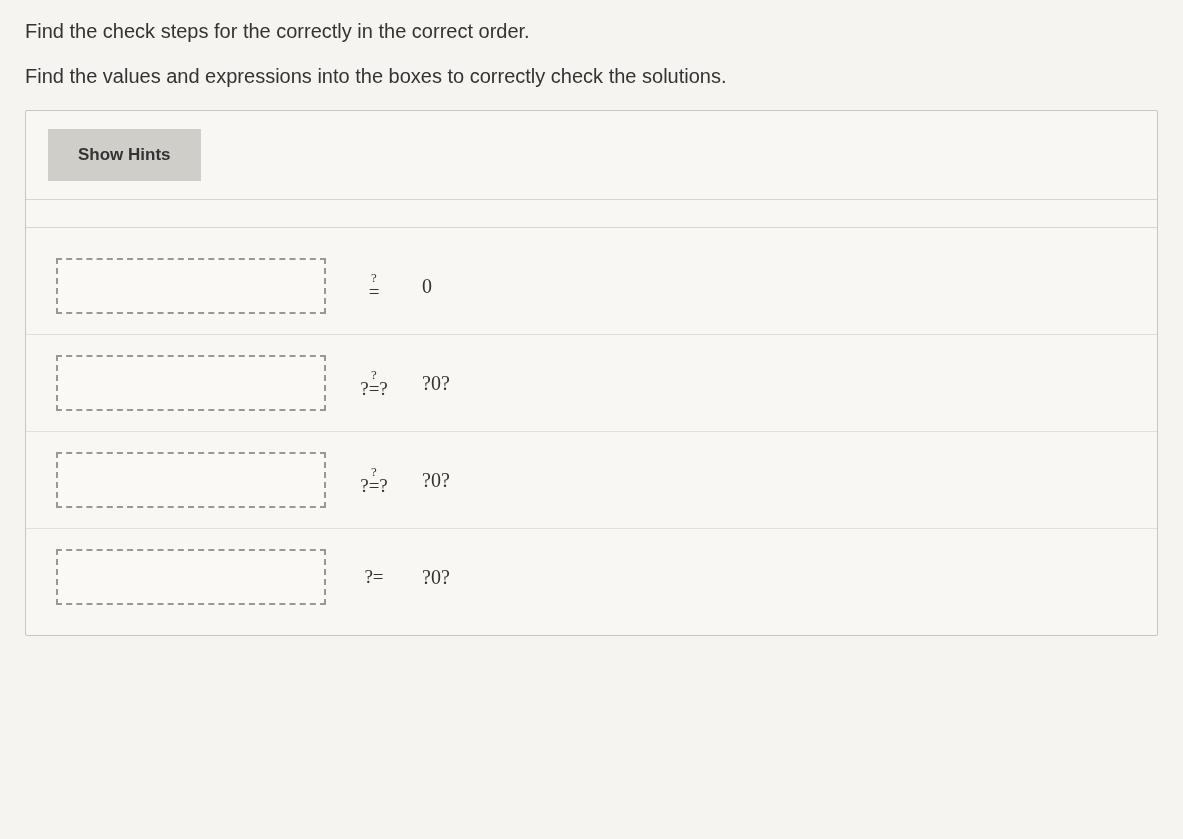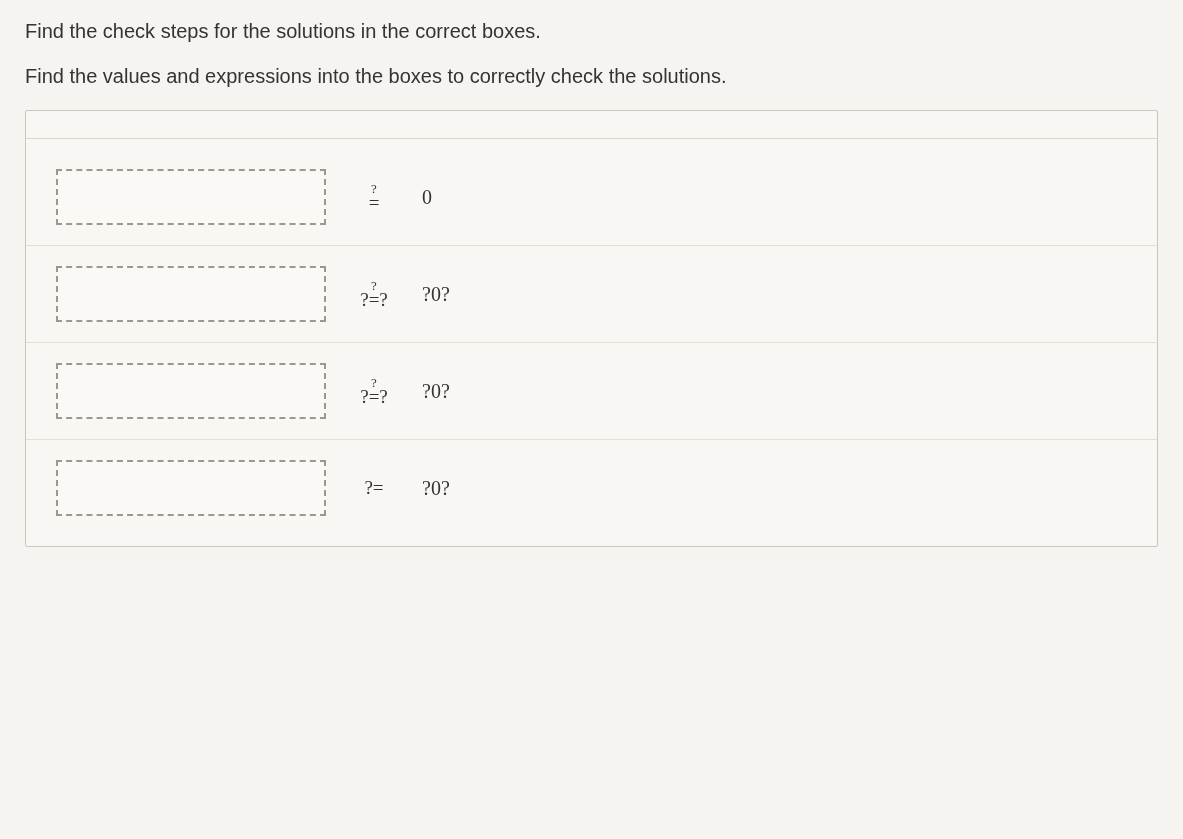--- a/index.html
+++ b/index.html
@@ -88,25 +88,28 @@
       font-family: "Times New Roman", serif;
       font-size: 20px;
       color: #333;
       width: 60px;
       flex-shrink: 0;
     }
   </style>
 </head>
 <body>
 
-<p class="instruction">Find the check steps for the solutions in the correct boxes.</p>
+<p class="instruction">Find the check steps for the correctly in the correct order.</p>
 <p class="instruction">Find the values and expressions into the boxes to correctly check the solutions.</p>
 
 <div class="panel">
 
+  <div class="hints-bar">
+    <button class="show-hints-btn">Show Hints</button>
+  </div>
 
   <div class="gap-row"></div>
 
   <div class="work-area">
 
     <div class="step-row">
       <div class="drop-box"></div>
       <div class="op-col">
         <span class="op-q">?</span>
         <span class="op-eq">=</span>

